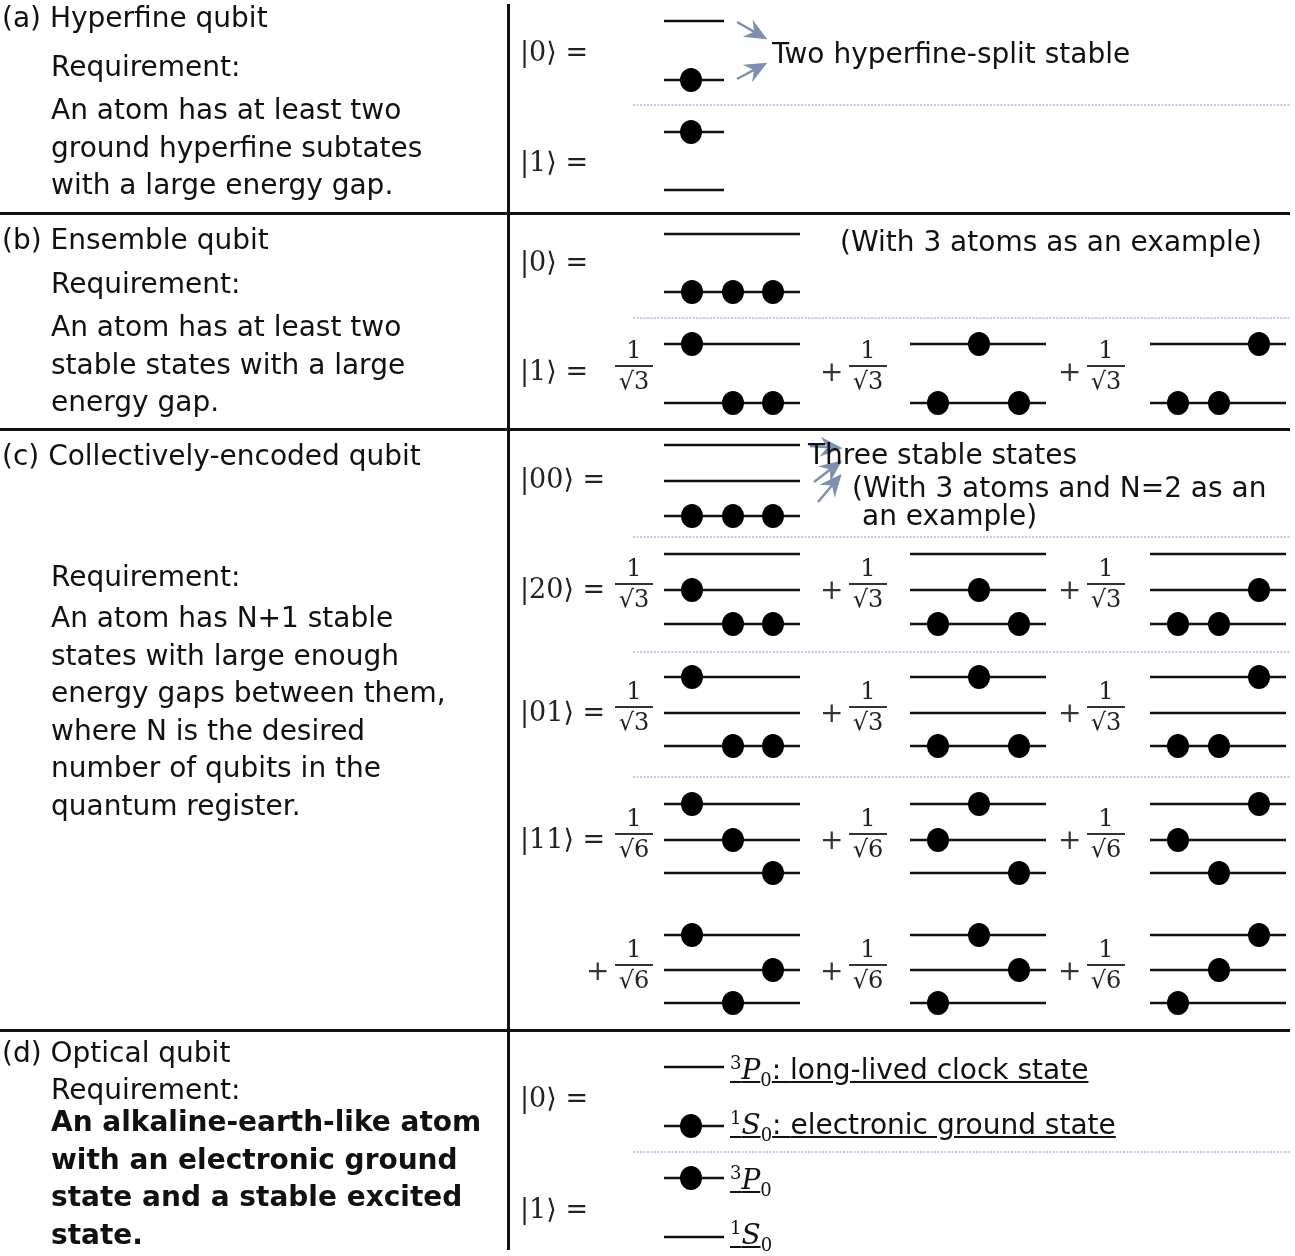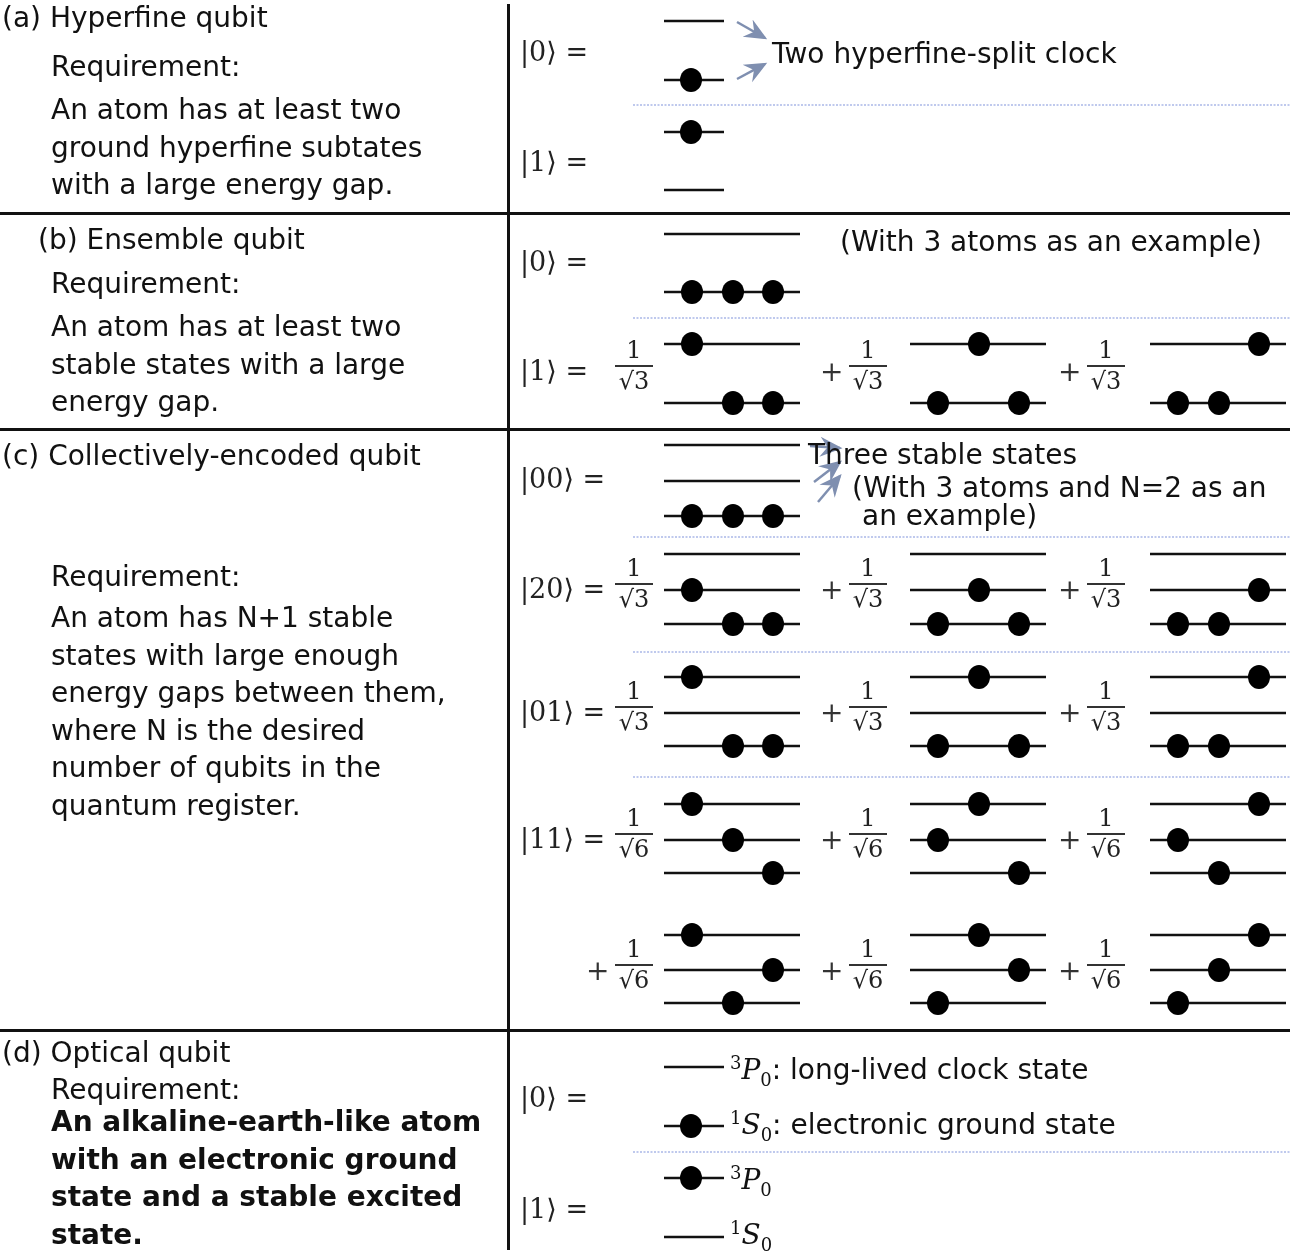--- a/index.html
+++ b/index.html
@@ -12,21 +12,21 @@
   .desc { position: absolute; left: 51px; font-size: 28px; white-space: pre-line; }
   .ket { position: absolute; font-family: "DejaVu Serif", serif; font-size: 27px; white-space: nowrap; color: #222; }
   .note { position: absolute; font-size: 28px; white-space: nowrap; line-height: 1; }
   .frac { position: absolute; font-family: "DejaVu Serif", serif; font-size: 24px; color:#222;
           display: flex; flex-direction: column; align-items: center; width: 44px; }
   .frac .num { line-height: 1; }
   .frac .bar { width: 38px; height: 2px; background: #333; margin: 3px 0 2px; }
   .frac .den { line-height: 1; }
   .plus { position: absolute; font-family: "DejaVu Serif", serif; font-size: 28px; color:#333; }
   svg.diag { position: absolute; left: 0; top: 0; }
-  .term { position: absolute; font-family: "DejaVu Serif", serif; font-size: 28px; white-space: nowrap; }
+  .term { position: absolute; font-family: "DejaVu Serif", serif; font-size: 28px; white-space: nowrap; text-decoration: underline; }
   .term sup, .term sub { font-size: 18px; }
   .term i { font-style: italic; }
   .term .plain { font-family: "DejaVu Sans", sans-serif; font-style: normal; }
 </style>
 </head>
 <body>
 
 <div class="vline" style="top:4px;height:1246px;"></div>
 <div class="hline" style="top:212px;"></div>
 <div class="hline" style="top:428px;"></div>
@@ -34,21 +34,21 @@
 
 <div>
   <div class="title" style="left:2px;top:4px;">(a) Hyperfine qubit</div>
   <div class="req" style="top:53px;">Requirement:</div>
   <div class="desc" style="top:91px;line-height:37.5px;">An atom has at least two
 ground hyperfine subtates
 with a large energy gap.</div>
 </div>
 
 <div>
-  <div class="title" style="left:2px;top:226px;margin-left:36px;">(b) Ensemble qubit</div>
+  <div class="title" style="left:2px;top:226px;">(b) Ensemble qubit</div>
   <div class="req" style="top:270px;">Requirement:</div>
   <div class="desc" style="top:308px;line-height:37.5px;">An atom has at least two
 stable states with a large
 energy gap.</div>
 </div>
 
 <div>
   <div class="title" style="left:2px;top:442px;">(c) Collectively-encoded qubit</div>
   <div class="req" style="top:563px;">Requirement:</div>
   <div class="desc" style="top:599px;line-height:37.5px;">An atom has N+1 stable
@@ -200,21 +200,21 @@
       <line x1="737" y1="22" x2="765" y2="38" marker-end="url(#arr)"></line>
       <line x1="737" y1="79" x2="765" y2="64" marker-end="url(#arr)"></line>
       <line x1="810" y1="446" x2="840" y2="448" marker-end="url(#arr)"></line>
       <line x1="814" y1="482" x2="840" y2="462" marker-end="url(#arr)"></line>
       <line x1="818" y1="502" x2="840" y2="476" marker-end="url(#arr)"></line>
     </g>
 </svg>
 
 <div class="ket" style="left:520px;top:36px;">|0⟩ =</div>
 <div class="ket" style="left:520px;top:146px;">|1⟩ =</div>
-<div class="note" style="left:772px;top:40px;">Two hyperfine-split clock</div>
+<div class="note" style="left:772px;top:40px;">Two hyperfine-split stable</div>
 
 <div class="ket" style="left:520px;top:246px;">|0⟩ =</div>
 <div class="ket" style="left:520px;top:355px;">|1⟩ =</div>
 <div class="note" style="left:840px;top:228px;text-align:center;">(With 3 atoms as an example)</div>
 <div class="frac" style="left:612px;top:338px;">
     <span class="num">1</span>
     <span class="bar"></span>
     <span class="den">√3</span>
   </div>
 <span class="plus" style="left:820px;top:355px;">+</span>

